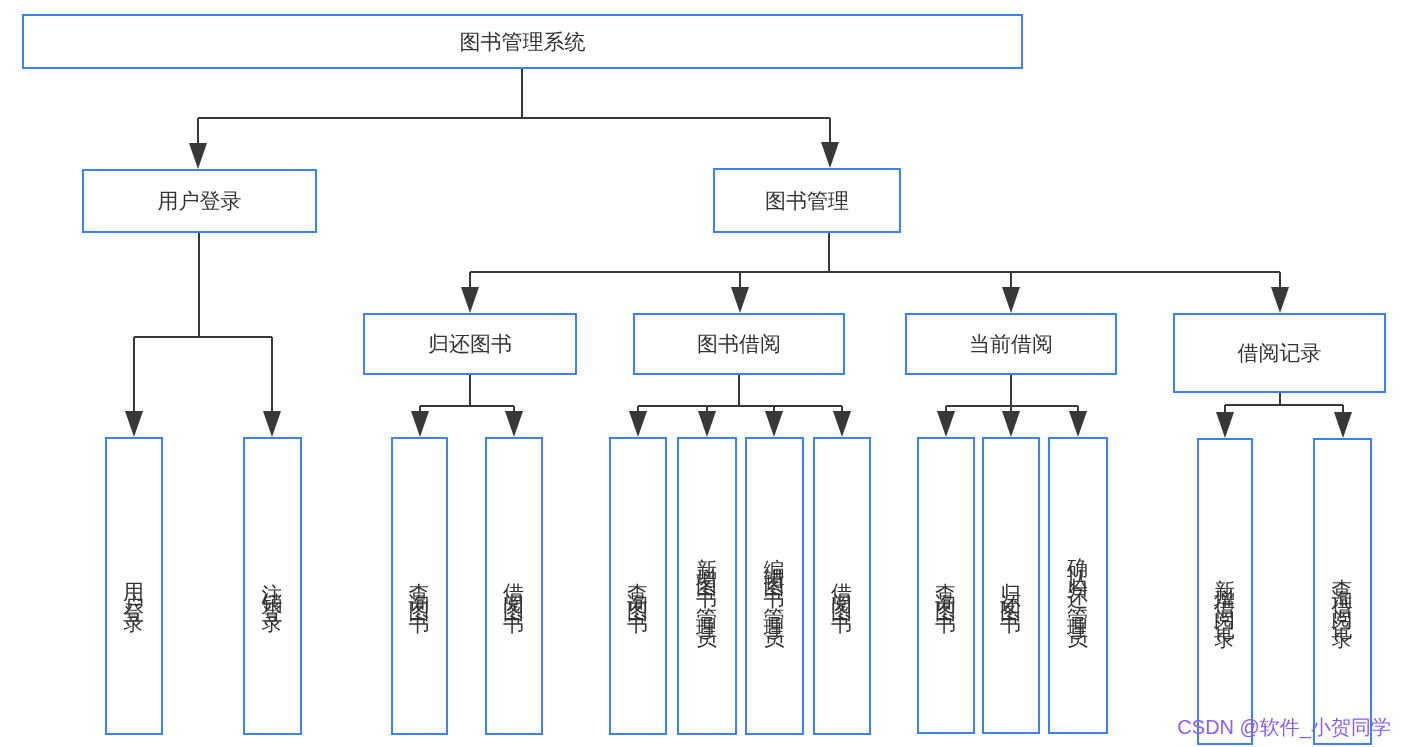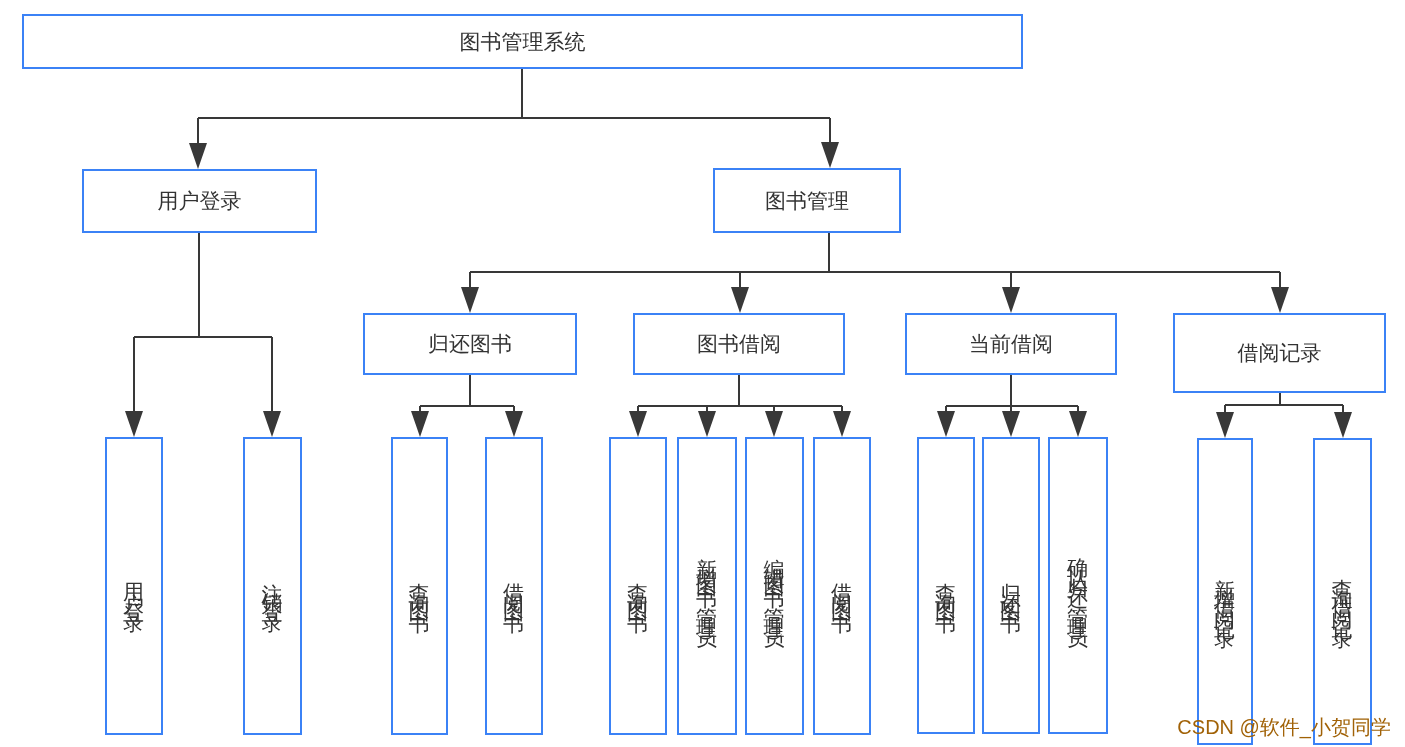--- a/index.html
+++ b/index.html
@@ -34,21 +34,21 @@
     writing-mode: vertical-rl;
     text-orientation: mixed;
     letter-spacing: 10px;
     line-height: 1;
   }
   .watermark {
     position: absolute;
     right: 14px;
     top: 714px;
     font-size: 20px;
-    color: #a16207;
+    color: #8b5cf6;
     white-space: nowrap;
     z-index: 5;
   }
 </style>
 </head>
 <body>
 
 <div class="canvas">
 
   <svg class="connectors" width="1405" height="747" xmlns="http://www.w3.org/2000/svg">

